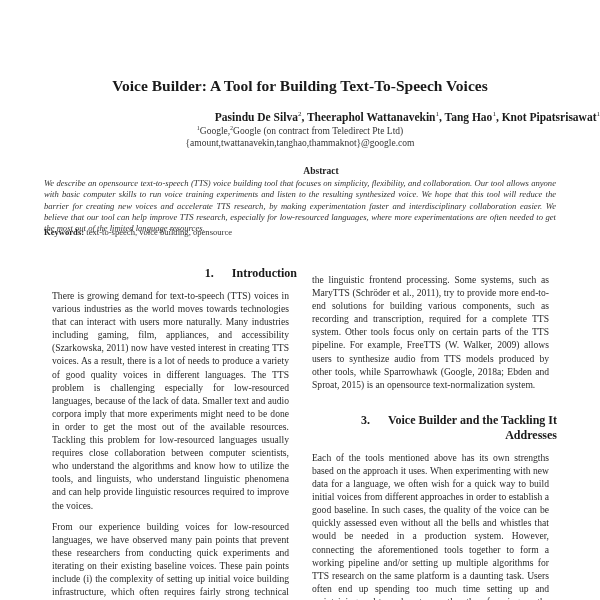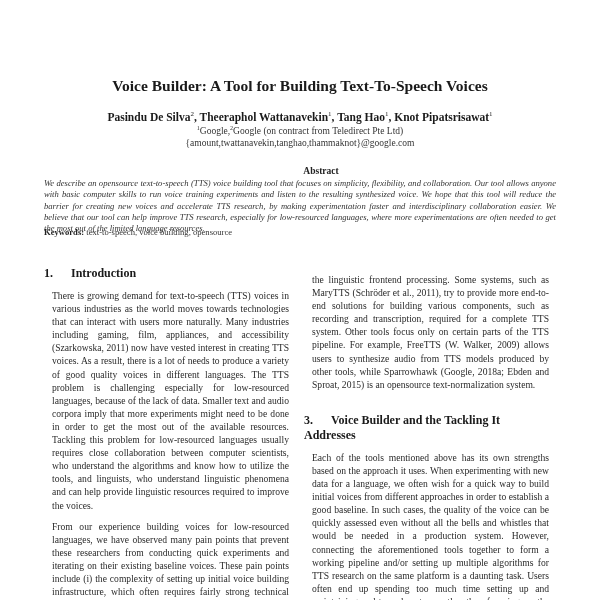--- a/index.html
+++ b/index.html
@@ -1,36 +1,36 @@
 <!DOCTYPE html>
 <html><head>
 <meta charset="utf-8">
 <style>
   html, body { margin:0; padding:0; background:#ffffff; }
   body { width:600px; height:600px; overflow:hidden; position:relative;
          font-family:"Liberation Serif", "DejaVu Serif", serif; color:#222; }
   .page { position:absolute; left:0; top:0; width:600px; height:600px; }
   .title { position:absolute; top:77px; left:0; width:600px; text-align:center;
            font-weight:bold; font-size:15.5px; color:#1a1a1a; }
-  .authors { position:absolute; top:110px; left:0; width:600px; text-align:center;
+  .authors { position:absolute; top:110px; left:0; width:600px; text-align:right;
              font-weight:bold; font-size:11.5px; color:#1a1a1a; }
   .authors sup { font-weight:normal; font-size:7px; }
   .affil { position:absolute; top:125px; left:0; width:600px; text-align:center; font-size:9.5px; color:#333; }
   .affil sup { font-size:6px; }
   .emails { position:absolute; top:138px; left:0; width:600px; text-align:center; font-size:9.5px; color:#333; }
   .abstract-h { position:absolute; top:166px; left:0; width:600px; text-align:center; font-weight:bold; font-size:9.5px;padding-left:21px; }
   .abstract { position:absolute; top:178px; left:44px; width:512px; font-size:8.6px; line-height:11.3px;
               text-align:justify; color:#333;font-style:italic; }
   .keywords { position:absolute; top:227px; left:44px; width:512px; font-size:8.6px; color:#333; }
   .keywords b { color:#222; }
   .col { position:absolute; width:253px; font-size:9.6px; line-height:13.1px; text-align:justify; color:#2a2a2a; }
   .col p { margin:8px; }
   .col-left { left:44px; top:266px; }
   .col-right { left:304px; top:265px; }
-  .sec-h { font-weight:bold; font-size:12px; text-align:left; line-height:15px; margin:0 0 4px 0; color:#1a1a1a; }
+  .sec-h { font-weight:bold; font-size:12px; text-align:right; line-height:15px; margin:0 0 4px 0; color:#1a1a1a; }
   .sec-h .num { margin-right:18px; }
   .gap { height:14px; }
 </style>
 </head>
 <body>
 
 <div class="page">
 
   <div class="title">Voice Builder: A Tool for Building Text-To-Speech Voices</div>
 

